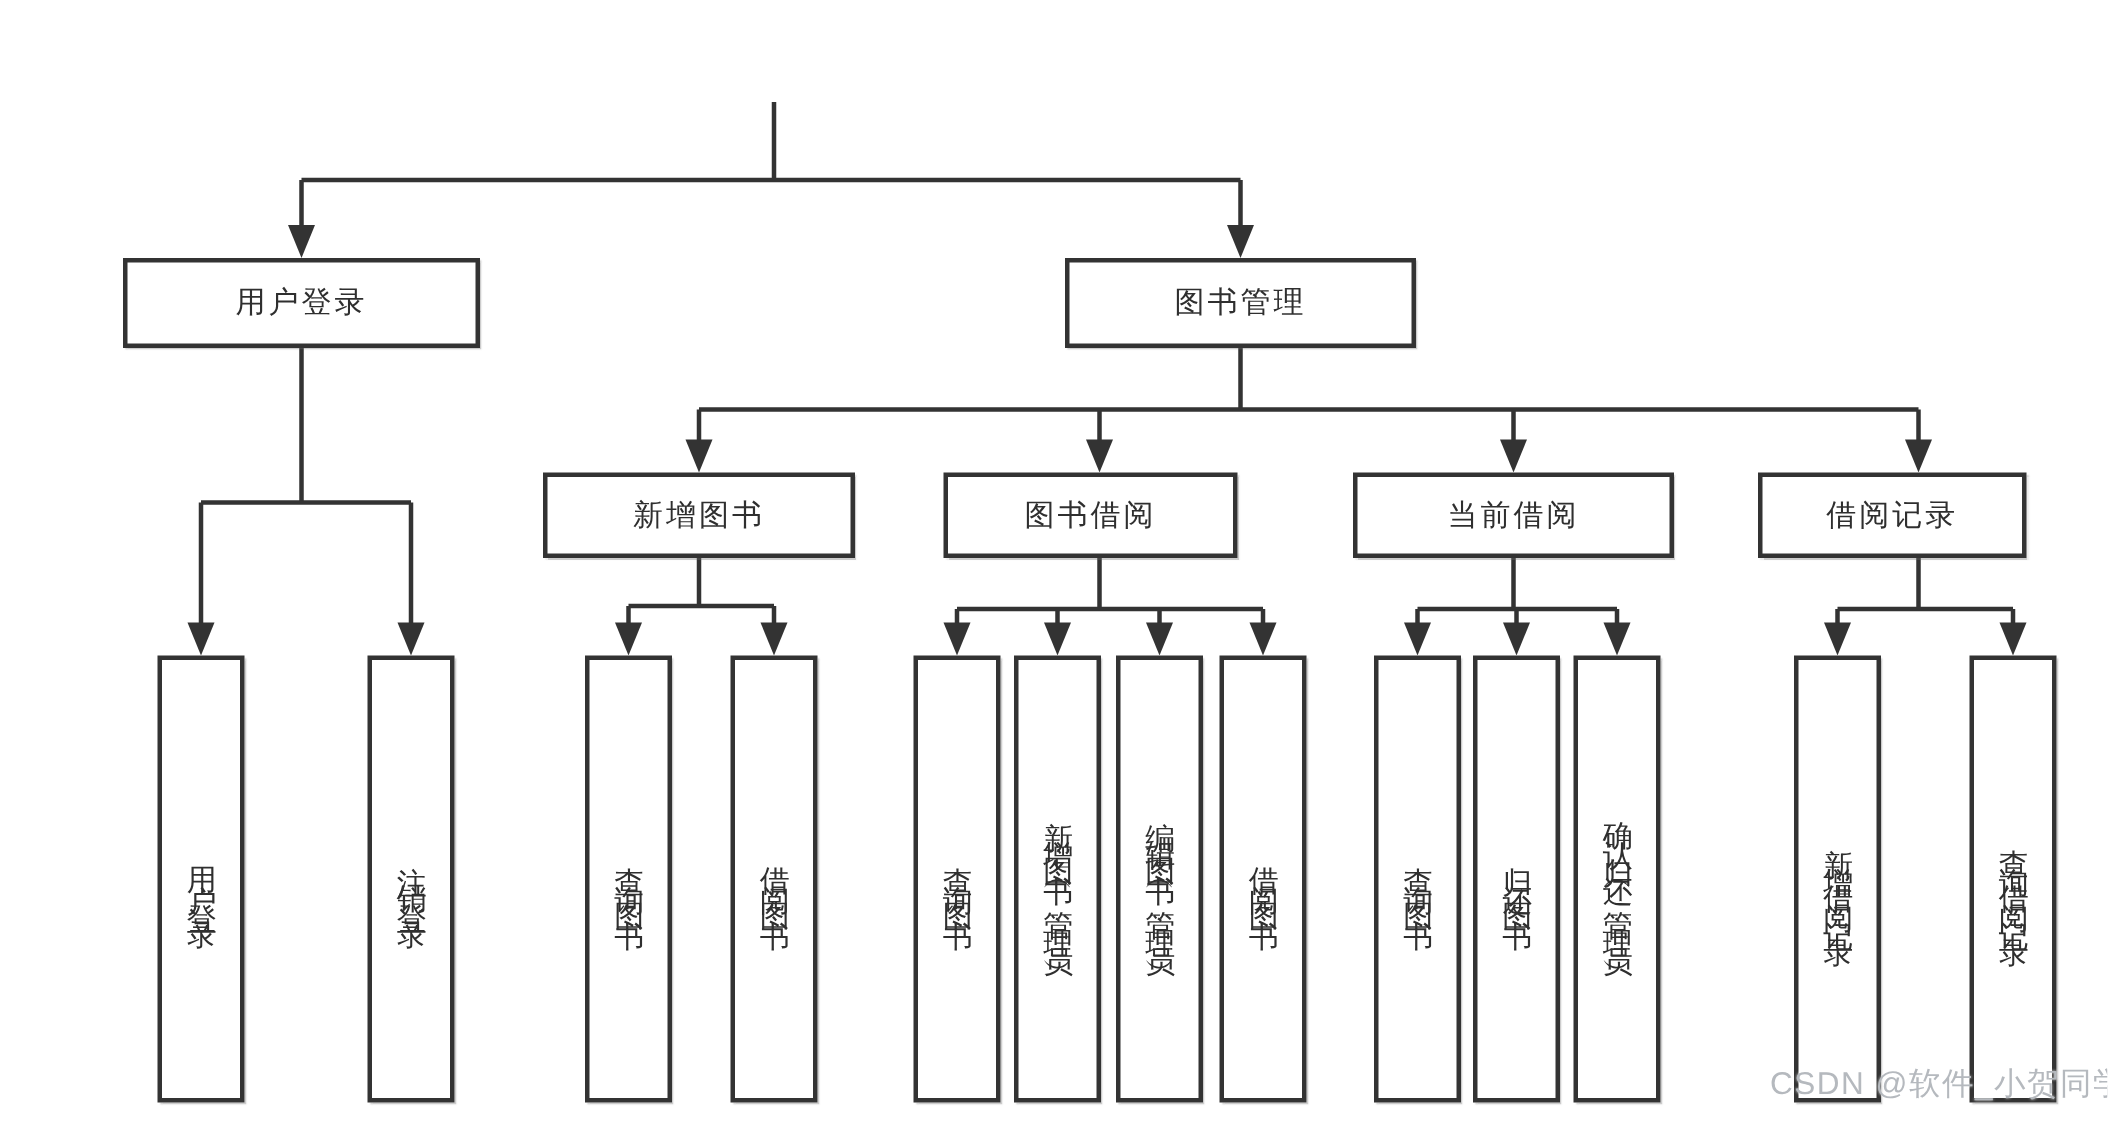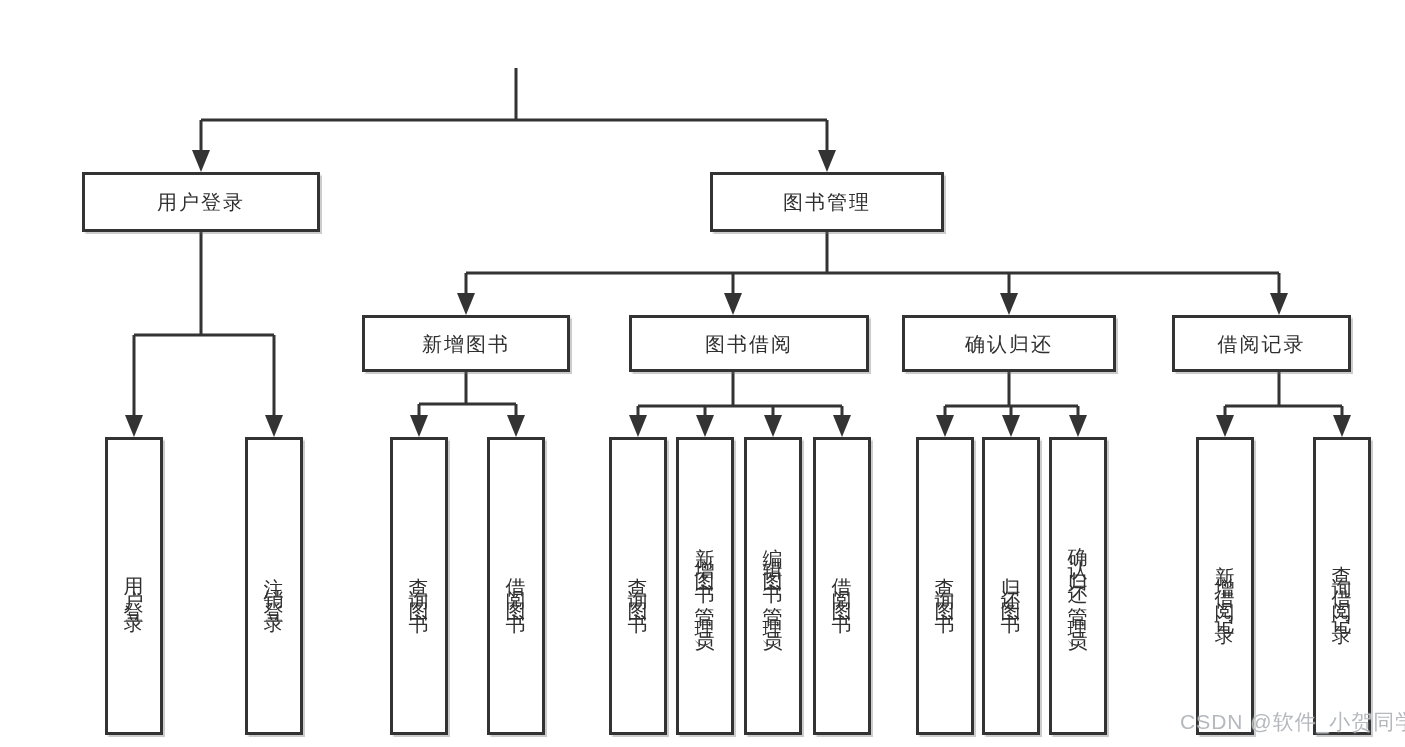--- a/index.html
+++ b/index.html
@@ -104,25 +104,25 @@
   <div class="box" style="left:82px;top:172px;width:238px;height:60px">
     <span class="lbl">用户登录</span>
   </div>
   <div class="box" style="left:710px;top:172px;width:234px;height:60px">
     <span class="lbl">图书管理</span>
   </div>
 
   <div class="box" style="left:362px;top:315px;width:208px;height:57px">
     <span class="lbl">新增图书</span>
   </div>
-  <div class="box" style="left:629px;top:315px;width:240px;height:57px">
+  <div class="box" style="left:629px;top:315px;width:196px;height:57px">
     <span class="lbl">图书借阅</span>
   </div>
   <div class="box" style="left:902px;top:315px;width:214px;height:57px">
-    <span class="lbl">确认归还</span>
+    <span class="lbl">当前借阅</span>
   </div>
   <div class="box" style="left:1172px;top:315px;width:179px;height:57px">
     <span class="lbl">借阅记录</span>
   </div>
 
   <div class="box vbox" style="left:105px;top:437px;width:58px;height:298px">
     <span class="lbl">用户登录</span>
   </div>
   <div class="box vbox" style="left:245px;top:437px;width:58px;height:298px">
     <span class="lbl">注销登录</span>

